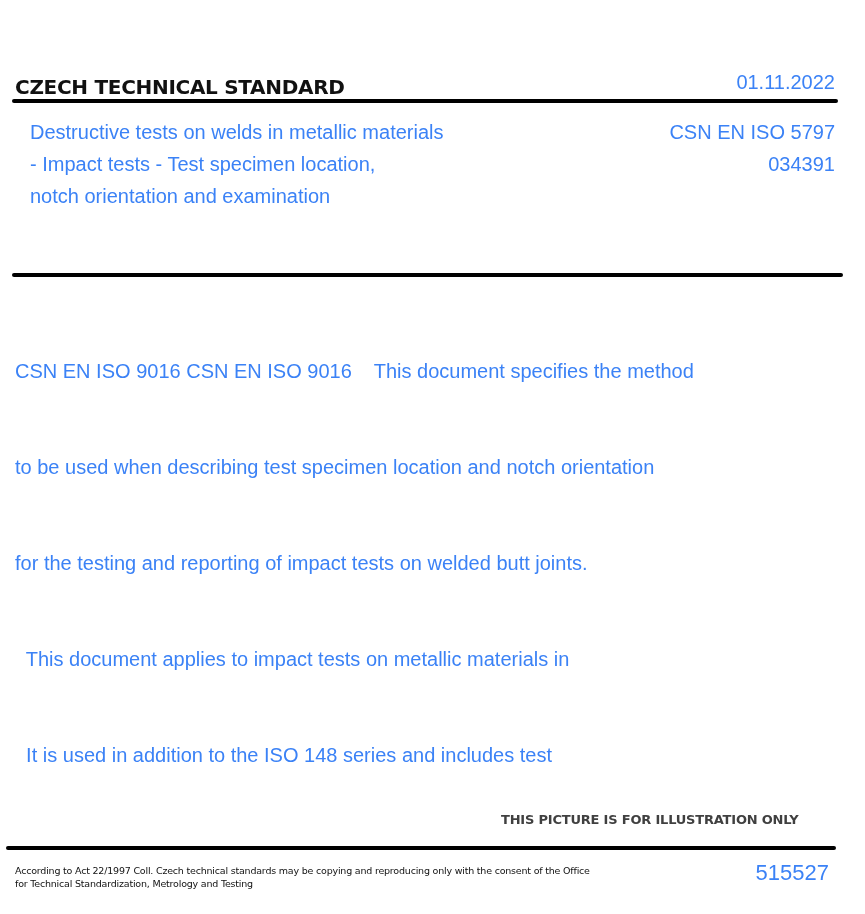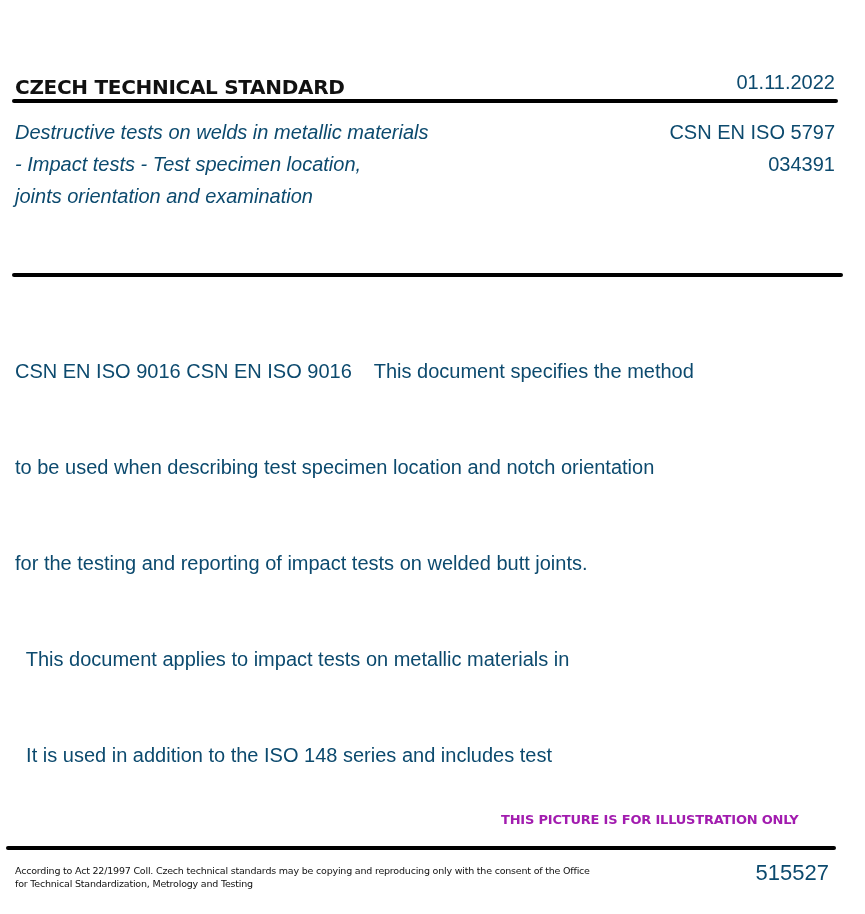--- a/index.html
+++ b/index.html
@@ -1,39 +1,39 @@
 <!DOCTYPE html>
 <html><head>
   <meta charset="utf-8">
   <style>
     html, body { margin:0; padding:0; background:#ffffff; }
     body { width:865px; height:914px; position:relative; overflow:hidden; font-family:"Liberation Sans", sans-serif; }
     .abs { position:absolute; }
-    .teal { color:#0c4a6e; }
+    .teal { color:#3b82f6; }
     .kicker { left:15px; top:75px; font-family:"DejaVu Sans", sans-serif; font-weight:bold; font-size:20px; color:#111; letter-spacing:-0.3px; }
     .date { right:30px; top:71px; font-size:20px; }
     .rule { background:#000; height:4px; border-radius:2px; }
-    .title { left:15px; top:116px; font-size:20px; line-height:32px;font-style:italic; }
+    .title { left:30px; top:116px; font-size:20px; line-height:32px; }
     .code { right:30px; top:116px; font-size:20px; line-height:32px; text-align:right; }
     .body-text { left:15px; top:291px; font-size:20px; line-height:32px; white-space:pre; }
-    .illus { left:501px; top:812px; font-family:"DejaVu Sans", sans-serif; font-weight:bold; font-size:13px; color:#a21caf; letter-spacing:-0.2px; }
+    .illus { left:501px; top:812px; font-family:"DejaVu Sans", sans-serif; font-weight:bold; font-size:13px; color:#404040; letter-spacing:-0.2px; }
     .legal { left:15px; top:864px; font-family:"DejaVu Sans", sans-serif; font-size:9.5px; line-height:13px; color:#111; letter-spacing:-0.2px; }
     .docnum { right:36px; top:860px; font-size:22px; }
   </style>
 </head>
 <body>
 
 <div class="abs kicker">CZECH TECHNICAL STANDARD</div>
 <div class="abs date teal">01.11.2022</div>
 <div class="abs rule" style="left:12px; top:99px; width:826px;"></div>
 
 <div class="abs title teal">
   <div>Destructive tests on welds in metallic materials</div>
   <div>- Impact tests - Test specimen location,</div>
-  <div>joints orientation and examination</div>
+  <div>notch orientation and examination</div>
 </div>
 <div class="abs code teal">
   <div>CSN EN ISO 5797</div>
   <div>034391</div>
 </div>
 
 <div class="abs rule" style="left:12px; top:273px; width:831px;"></div>
 
 <div class="abs body-text teal">
   <div>CSN EN ISO 9016 CSN EN ISO 9016    This document specifies the method</div>

